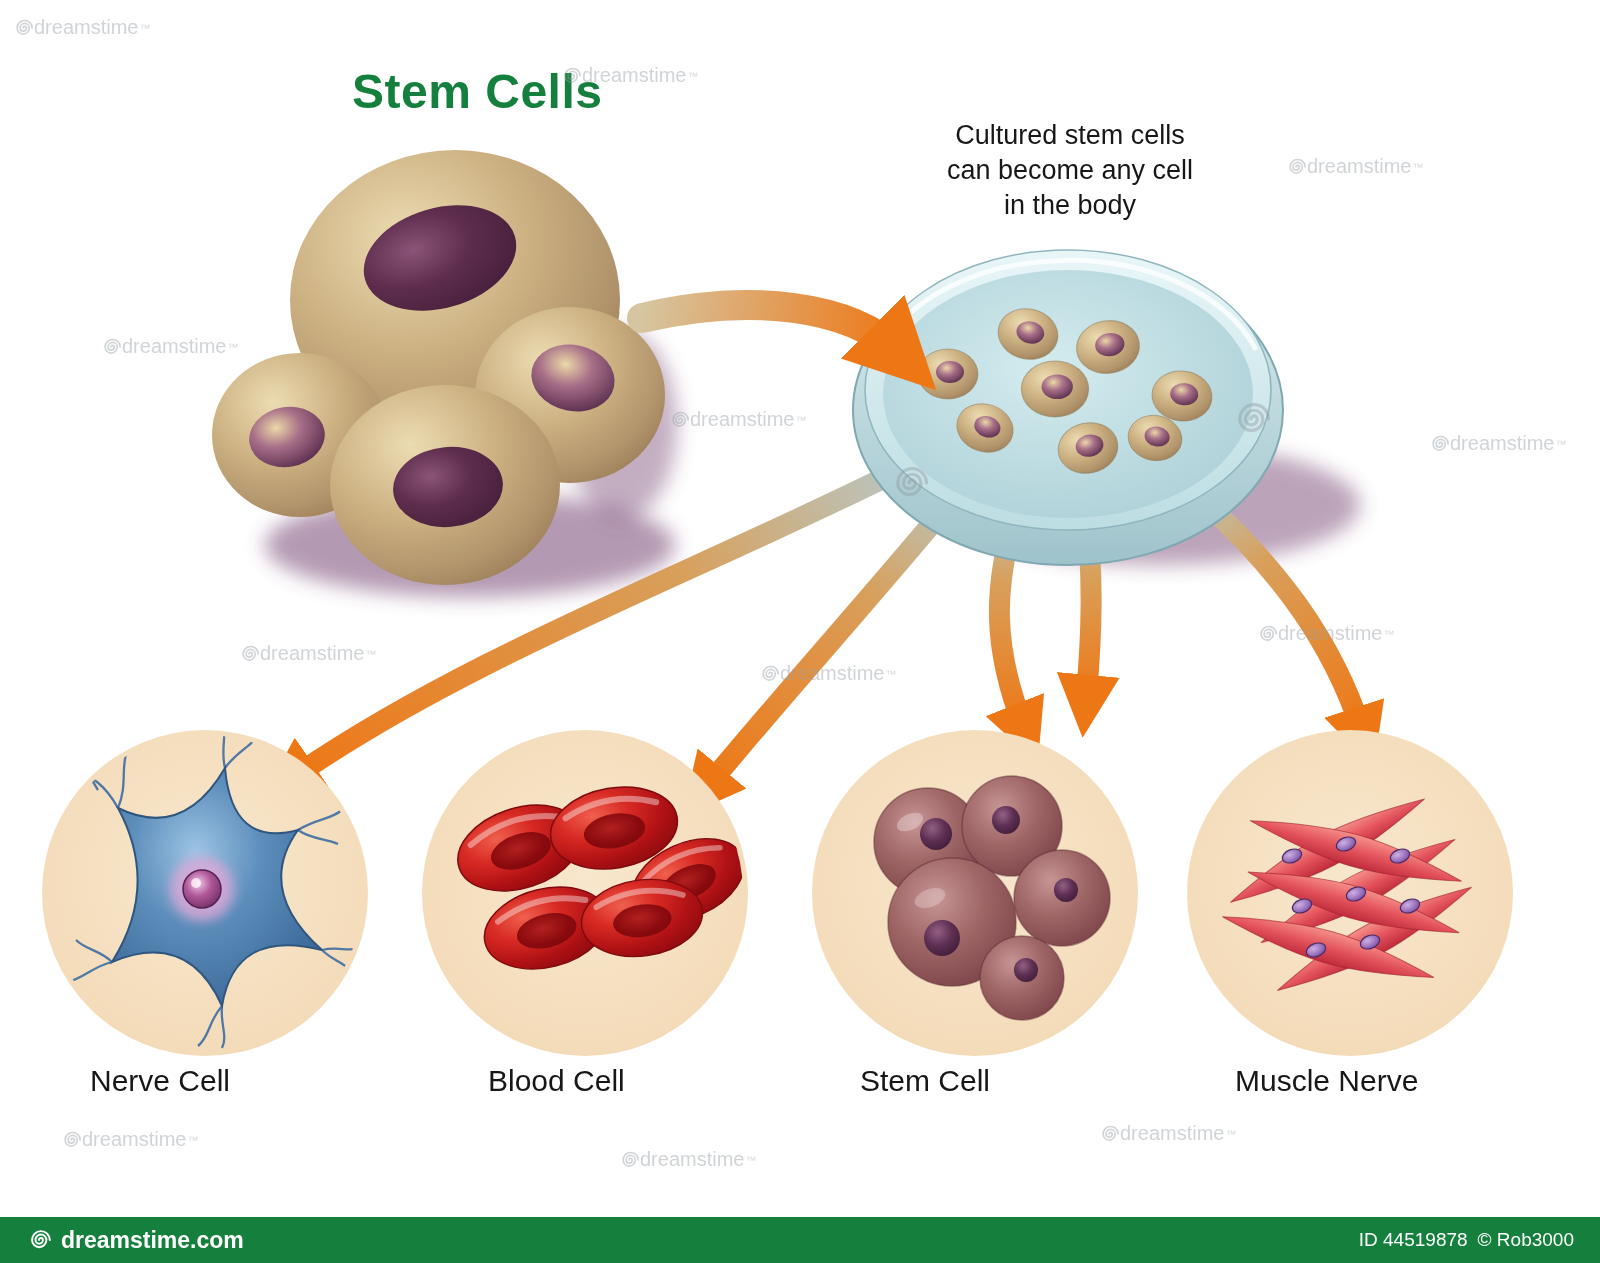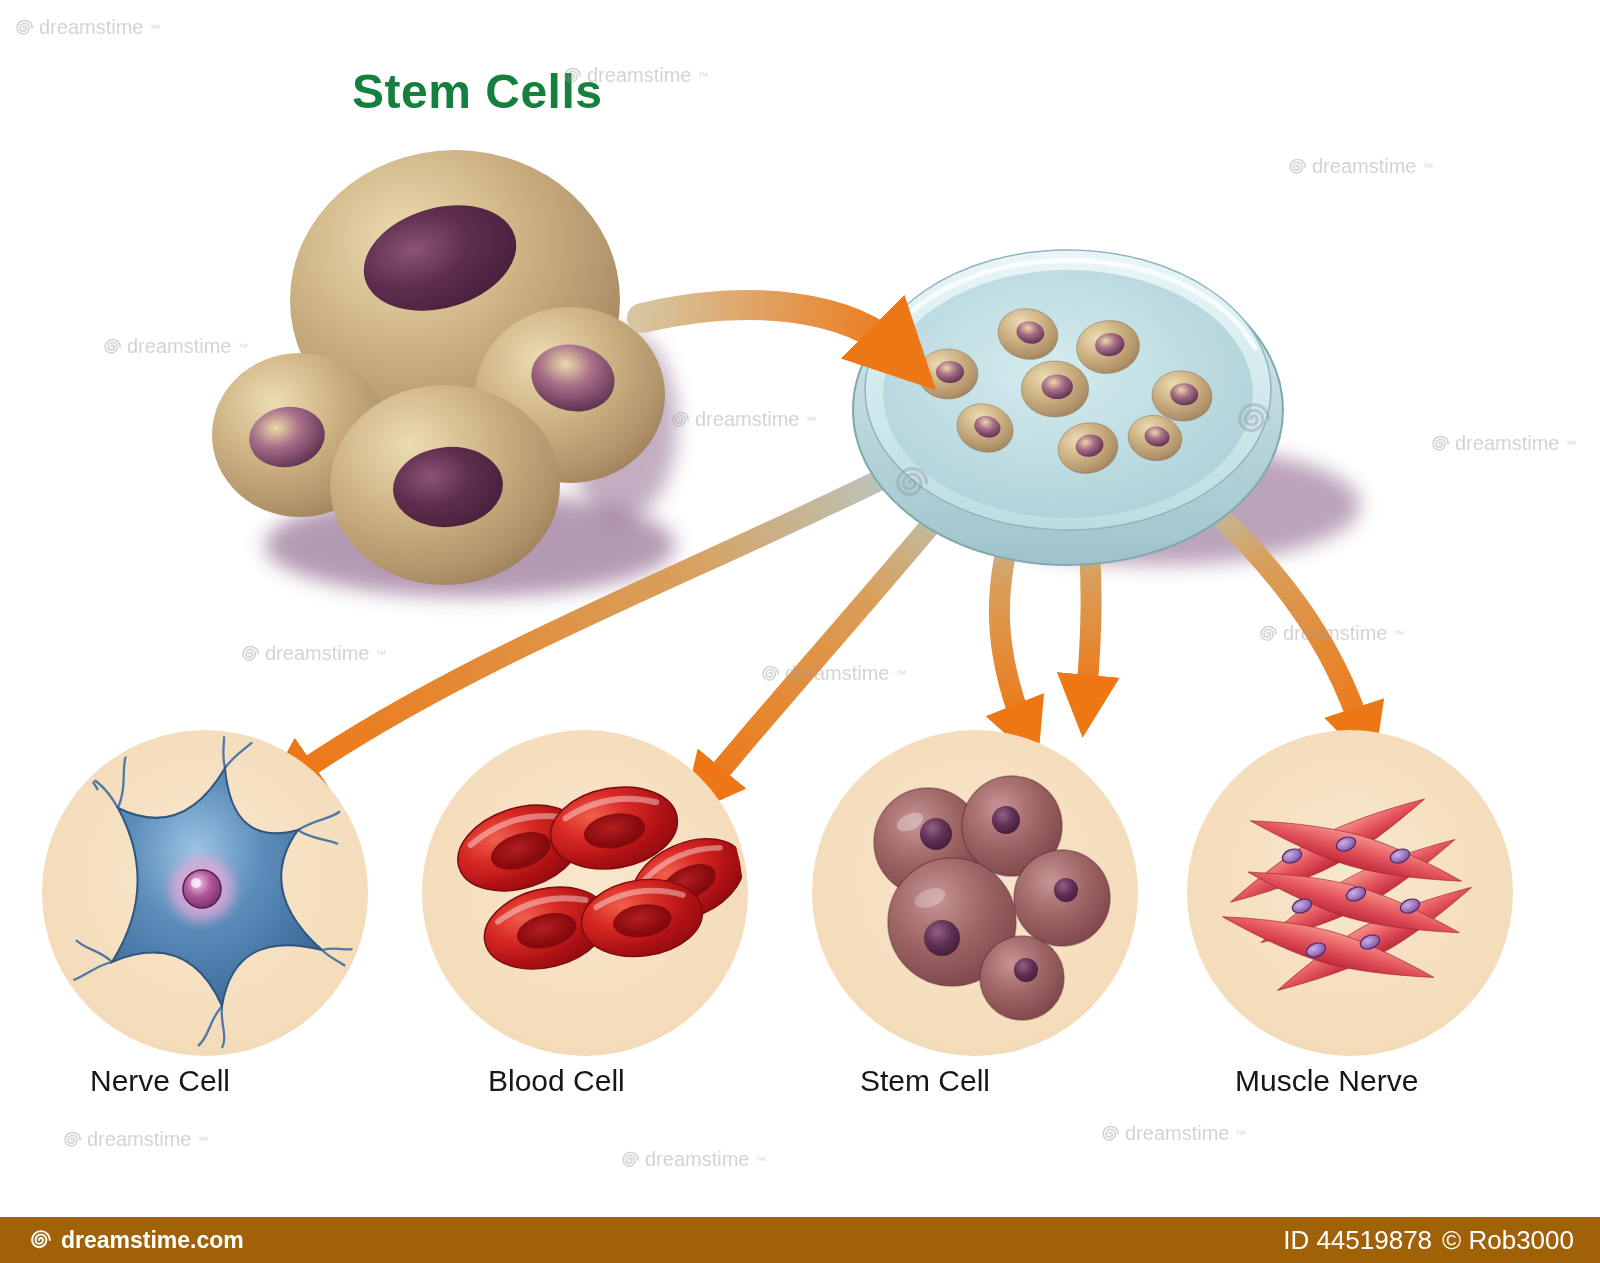--- a/index.html
+++ b/index.html
@@ -3,29 +3,29 @@
 <meta charset="utf-8">
 <style>
   html,body{margin:0;padding:0;background:#ffffff;}
   .stage{position:relative;width:1600px;height:1263px;background:#ffffff;overflow:hidden;
          font-family:"Liberation Sans",sans-serif;color:#111;}
   .art{position:absolute;left:0;top:0;}
   .title{position:absolute;left:352px;top:64px;font-size:48px;font-weight:700;letter-spacing:.5px;color:#15803d;}
   .caption{position:absolute;left:885px;top:118px;width:370px;text-align:center;
            font-size:27px;line-height:1.3;font-weight:500;color:#171717;}
   .cell-label{position:absolute;top:1064px;width:230px;text-align:left;font-size:30px;color:#171717;}
-  .wm{position:absolute;display:flex;align-items:center;gap:5px;color:#99a1a7;opacity:.45;
+  .wm{position:absolute;display:flex;align-items:center;color:#99a1a7;opacity:.45;
       font-size:20px;pointer-events:none;white-space:nowrap;}
   .wm .tm{font-size:11px;margin-left:1px;}
   .wm-ic{width:22px;height:22px;}
   .wm-swirl{position:absolute;color:#8f979d;opacity:.4;}
-  .footer{position:absolute;left:0;right:0;bottom:0;height:46px;background:#a16207;
+  .footer{position:absolute;left:0;right:0;bottom:0;height:46px;background:#15803d;
           display:flex;align-items:center;justify-content:space-between;padding:0 26px;color:#fff;}
   .f-left{display:flex;align-items:center;gap:9px;font-size:23px;font-weight:700;}
-  .f-right{display:flex;align-items:center;gap:10px;font-size:26px;}
+  .f-right{display:flex;align-items:center;gap:10px;font-size:19px;}
   .f-ic{width:26px;height:26px;color:#fff;}
 </style>
 </head>
 <body>
 
 <div class="stage">
 
   <svg class="art" width="1600" height="1263" viewBox="0 0 1600 1263">
     <defs>
       <symbol id="swirl" viewBox="0 0 24 24">
@@ -283,20 +283,25 @@
         <ellipse cx="1356" cy="894" rx="10" ry="6.5" fill="url(#gMusN)" transform="rotate(-20 1356 894)"></ellipse>
         <ellipse cx="1410" cy="906" rx="10" ry="6.5" fill="url(#gMusN)" transform="rotate(-20 1410 906)"></ellipse>
         <ellipse cx="1316" cy="950" rx="10" ry="6.5" fill="url(#gMusN)" transform="rotate(-20 1316 950)"></ellipse>
         <ellipse cx="1370" cy="942" rx="10" ry="6.5" fill="url(#gMusN)" transform="rotate(-20 1370 942)"></ellipse>
       </g>
     </g>
   </svg>
 
   <div class="title">Stem Cells</div>
 
+  <div class="caption">
+    <div>Cultured stem cells</div>
+    <div>can become any cell</div>
+    <div>in the body</div>
+  </div>
 
   <div class="cell-label" style="left:90px">Nerve Cell</div>
   <div class="cell-label" style="left:488px">Blood Cell</div>
   <div class="cell-label" style="left:860px">Stem Cell</div>
   <div class="cell-label" style="left:1235px">Muscle Nerve</div>
 
   <div class="wm" style="left:12px;top:16px">
       <svg class="wm-ic" viewBox="0 0 24 24">
         <use href="#swirl"></use>
       </svg>

